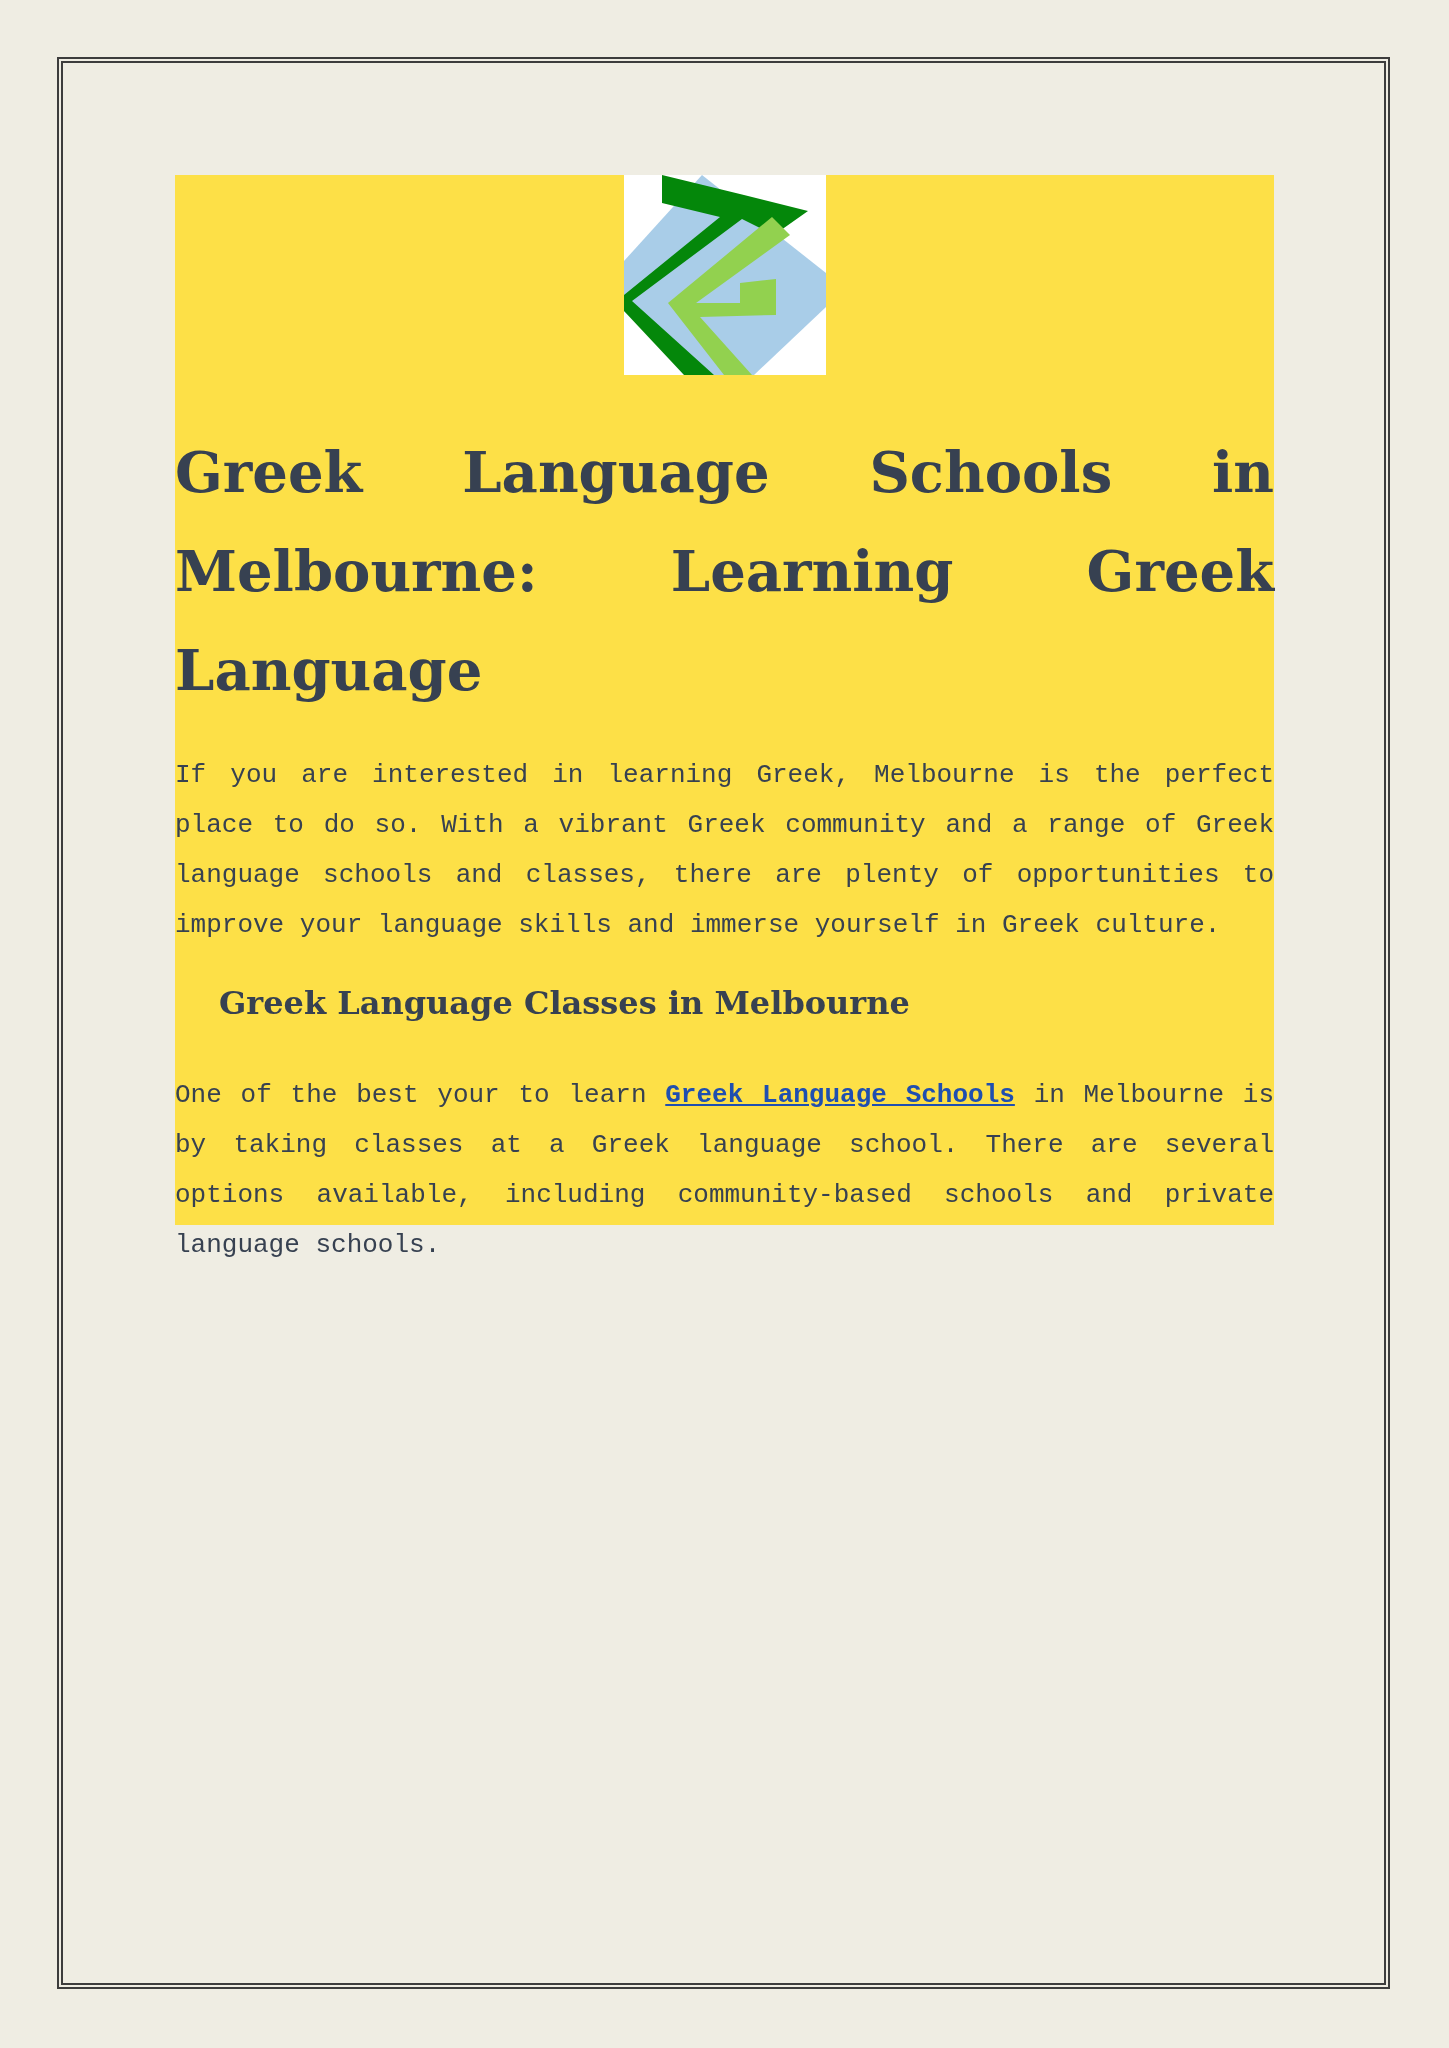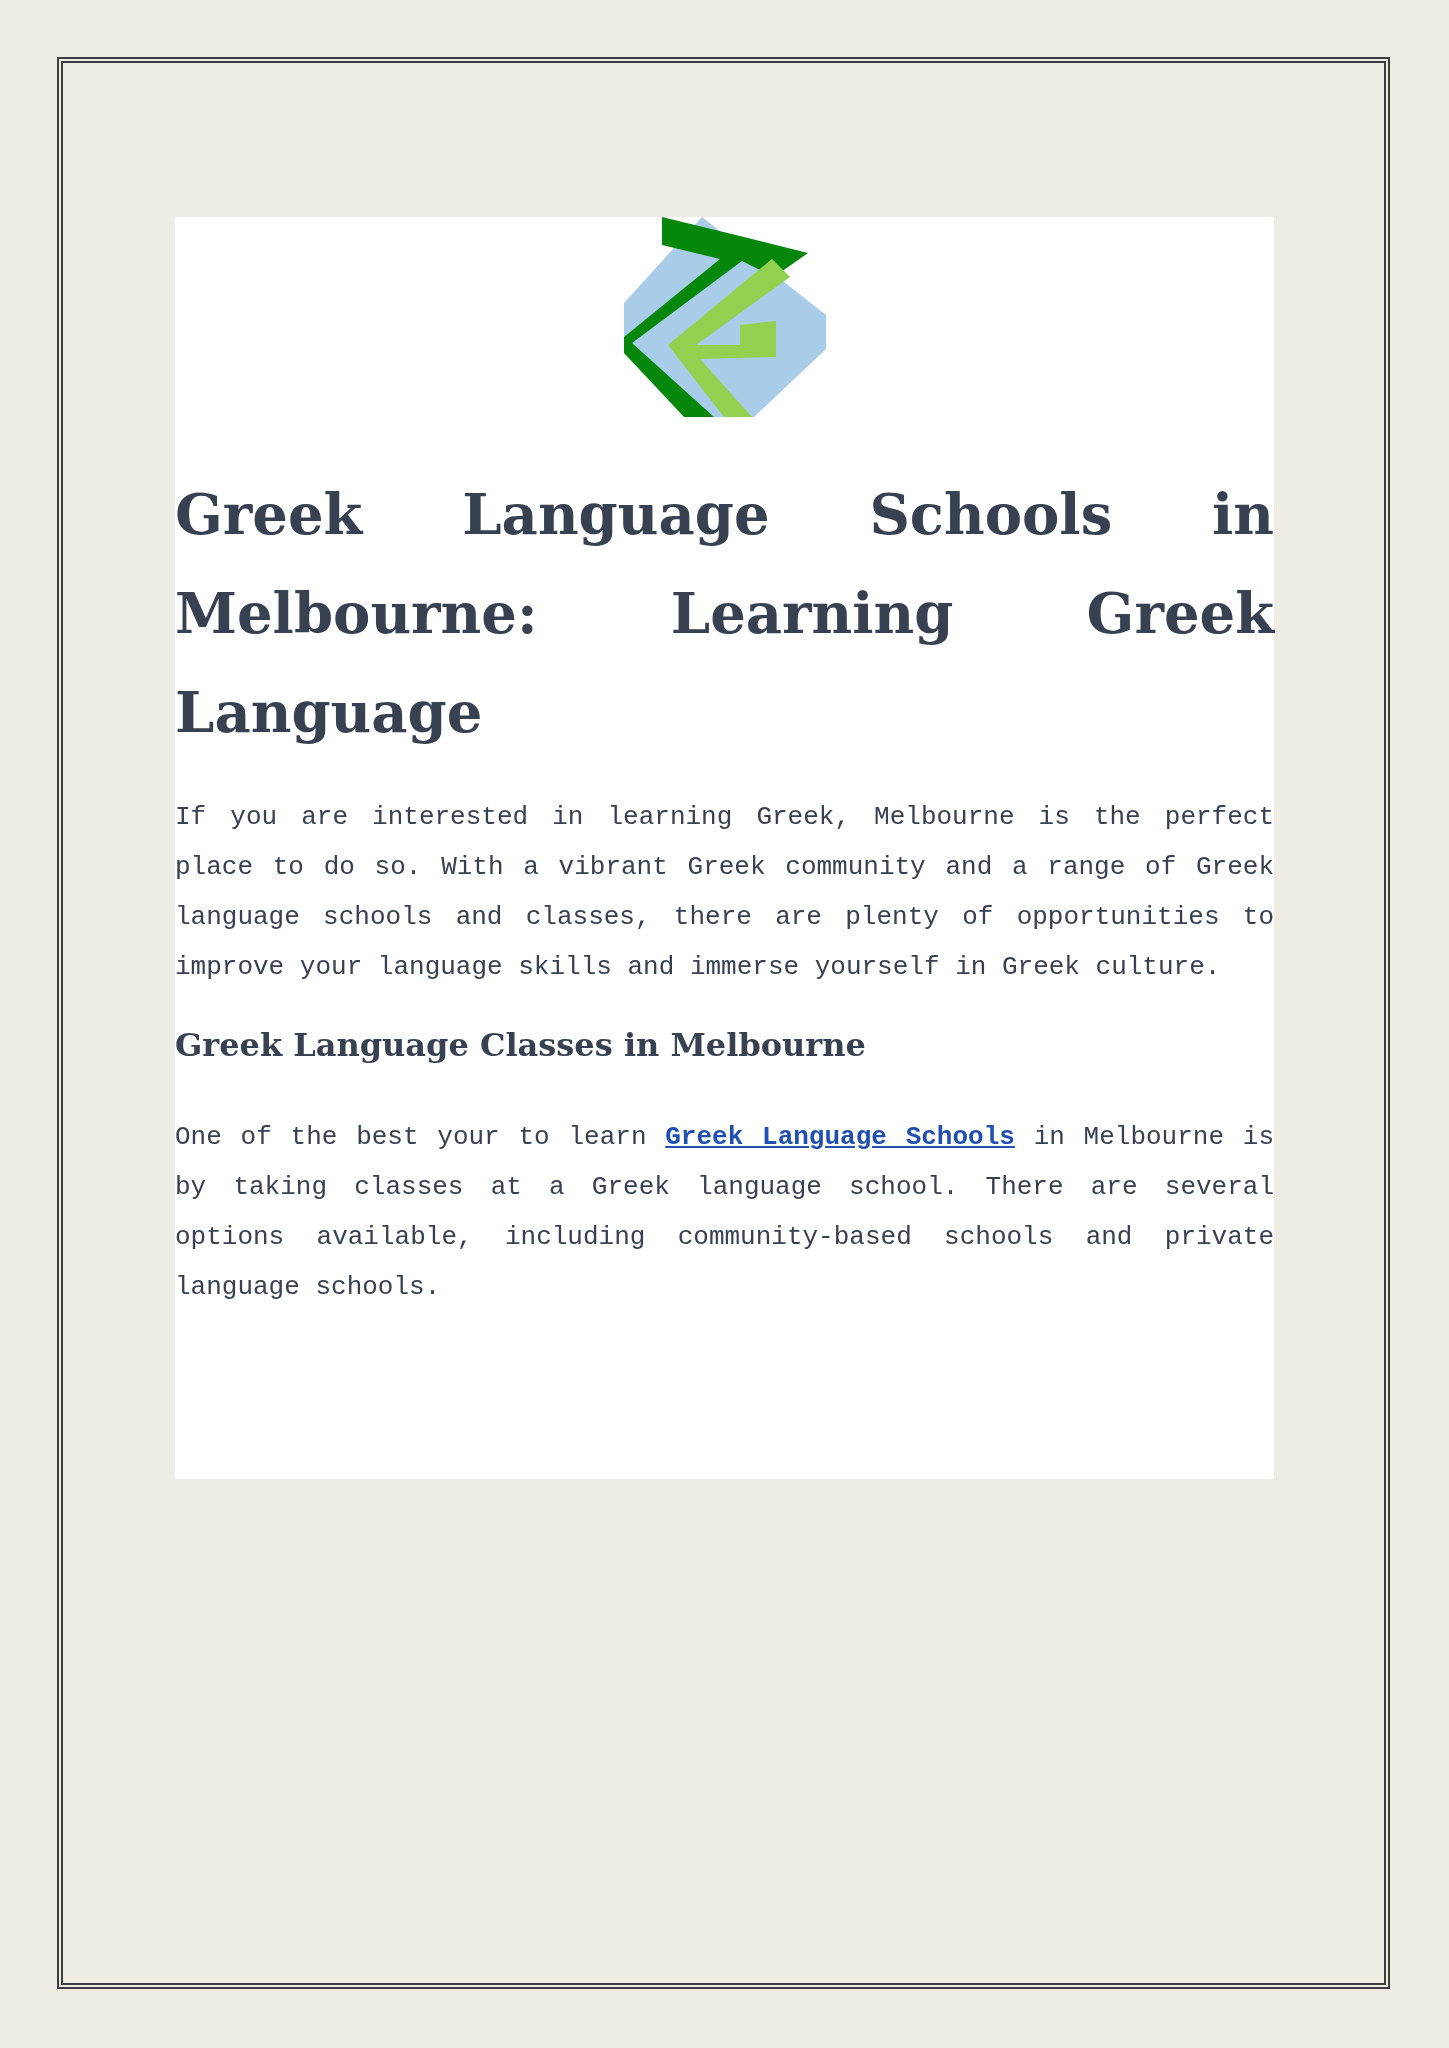--- a/index.html
+++ b/index.html
@@ -30,24 +30,23 @@
       width: 1325px;
       height: 1924px;
       box-sizing: border-box;
       border: 2px solid #3d3d3d;
     }
     .content {
       position: absolute;
       left: 175px;
       top: 175px;
       width: 1099px;
-      height: 1262px;
-      background: #ffffff;
+      height: 1050px;
+      background: #fde047;
       color: #374151;
-      margin-top: 42px;
     }
     .logo-wrap {
       width: 202px;
       height: 200px;
       margin: 0 auto;
       background: #ffffff;
       position: relative;
       overflow: hidden;
     }
     .logo-wrap svg {
@@ -74,20 +73,21 @@
       text-align: justify;
       color: #374151;
     }
     h2.subtitle {
       margin: 28px 0 0 0;
       font-family: "DejaVu Serif", "Liberation Serif", serif;
       font-weight: bold;
       font-size: 32px;
       line-height: 50px;
       color: #374151;
+      padding-left: 44px;
     }
     p.body-text.second {
       margin-top: 42px;
     }
     a.inline-link {
       color: #1f4fb0;
       font-weight: bold;
       text-decoration: underline;
     }
   </style>

